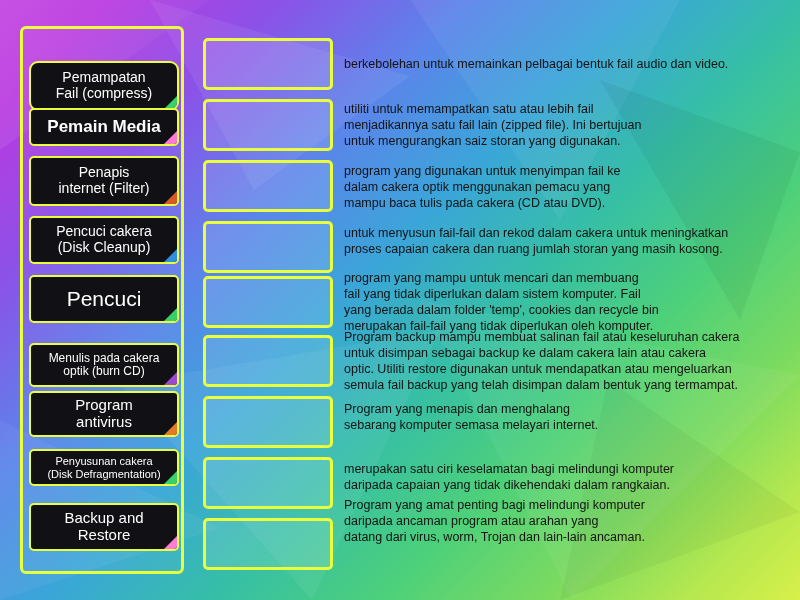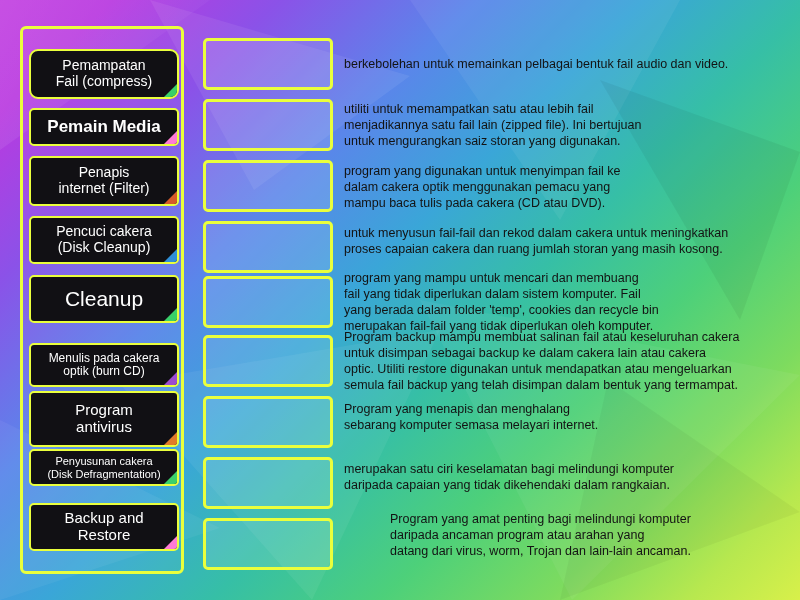--- a/index.html
+++ b/index.html
@@ -113,43 +113,43 @@
   <div class="facet" style="left:0;top:0;width:210px;height:150px;background:linear-gradient(120deg,rgba(255,255,255,0.10),rgba(255,255,255,0));clip-path:polygon(0 0,100% 0,0 100%);"></div>
   <div class="facet" style="left:150px;top:0;width:260px;height:190px;background:rgba(255,255,255,0.07);clip-path:polygon(0 0,100% 40%,40% 100%);"></div>
   <div class="facet" style="left:380px;top:0;width:300px;height:220px;background:rgba(255,255,255,0.06);clip-path:polygon(10% 0,100% 0,60% 100%);"></div>
   <div class="facet" style="left:600px;top:80px;width:200px;height:240px;background:rgba(0,0,0,0.05);clip-path:polygon(0 0,100% 30%,70% 100%);"></div>
   <div class="facet" style="left:120px;top:330px;width:320px;height:270px;background:rgba(255,255,255,0.06);clip-path:polygon(0 20%,100% 0,60% 100%);"></div>
   <div class="facet" style="left:420px;top:300px;width:380px;height:300px;background:rgba(255,255,255,0.05);clip-path:polygon(0 0,100% 25%,40% 100%);"></div>
   <div class="facet" style="left:560px;top:380px;width:240px;height:220px;background:rgba(0,0,0,0.04);clip-path:polygon(20% 0,100% 60%,0 100%);"></div>
   <div class="facet" style="left:0;top:420px;width:220px;height:180px;background:rgba(255,255,255,0.05);clip-path:polygon(0 0,100% 60%,0 100%);"></div>
 
   <div id="tile-panel">
-    <div class="tile" style="top:20px;height:50px;font-size:14px;border-radius:9px;--corner:#39d06a;">
+    <div class="tile" style="top:32px;height:50px;font-size:14px;border-radius:9px;--corner:#39d06a;">
       <span>Pemampatan
 Fail (compress)</span>
     </div>
     <div class="tile" style="top:79px;height:38px;font-size:17px;font-weight:bold;--corner:#ff7bd5;">
       <span>Pemain Media</span>
     </div>
     <div class="tile" style="top:127px;height:50px;font-size:14px;--corner:#d45a2a;">
       <span>Penapis
 internet (Filter)</span>
     </div>
     <div class="tile" style="top:187px;height:48px;font-size:14px;--corner:#2f8fd8;">
       <span>Pencuci cakera
 (Disk Cleanup)</span>
     </div>
     <div class="tile" style="top:246px;height:48px;font-size:21px;--corner:#39d06a;">
-      <span>Cleanup</span>
+      <span>Pencuci</span>
     </div>
     <div class="tile" style="top:306px;height:44px;font-size:12px;margin-top:8px;--corner:#9b4ad0;">
       <span>Menulis pada cakera
 optik (burn CD)</span>
     </div>
-    <div class="tile" style="top:362px;height:56px;font-size:15px;--corner:#e07a2a;">
+    <div class="tile" style="top:362px;height:46px;font-size:15px;--corner:#e07a2a;">
       <span>Program
 antivirus</span>
     </div>
     <div class="tile" style="top:420px;height:37px;font-size:11px;--corner:#39d06a;">
       <span>Penyusunan cakera
 (Disk Defragmentation)</span>
     </div>
     <div class="tile" style="top:474px;height:48px;font-size:15px;text-align:center;--corner:#ff7bd5;">
       <span>Backup and
 Restore</span>
@@ -180,17 +180,17 @@
 yang berada dalam folder 'temp', cookies dan recycle bin
 merupakan fail-fail yang tidak diperlukan oleh komputer.</div>
   <div class="definition" style="top:329px;">Program backup mampu membuat salinan fail atau keseluruhan cakera
 untuk disimpan sebagai backup ke dalam cakera lain atau cakera
 optic. Utiliti restore digunakan untuk mendapatkan atau mengeluarkan
 semula fail backup yang telah disimpan dalam bentuk yang termampat.</div>
   <div class="definition" style="top:401px;">Program yang menapis dan menghalang
 sebarang komputer semasa melayari internet.</div>
   <div class="definition" style="top:461px;">merupakan satu ciri keselamatan bagi melindungi komputer
 daripada capaian yang tidak dikehendaki dalam rangkaian.</div>
-  <div class="definition" style="top:511px;margin-left:46px;">Program yang amat penting bagi melindungi komputer
+  <div class="definition" style="top:497px;">Program yang amat penting bagi melindungi komputer
 daripada ancaman program atau arahan yang
 datang dari virus, worm, Trojan dan lain-lain ancaman.</div>
 
 </div>
 
 </body></html>

